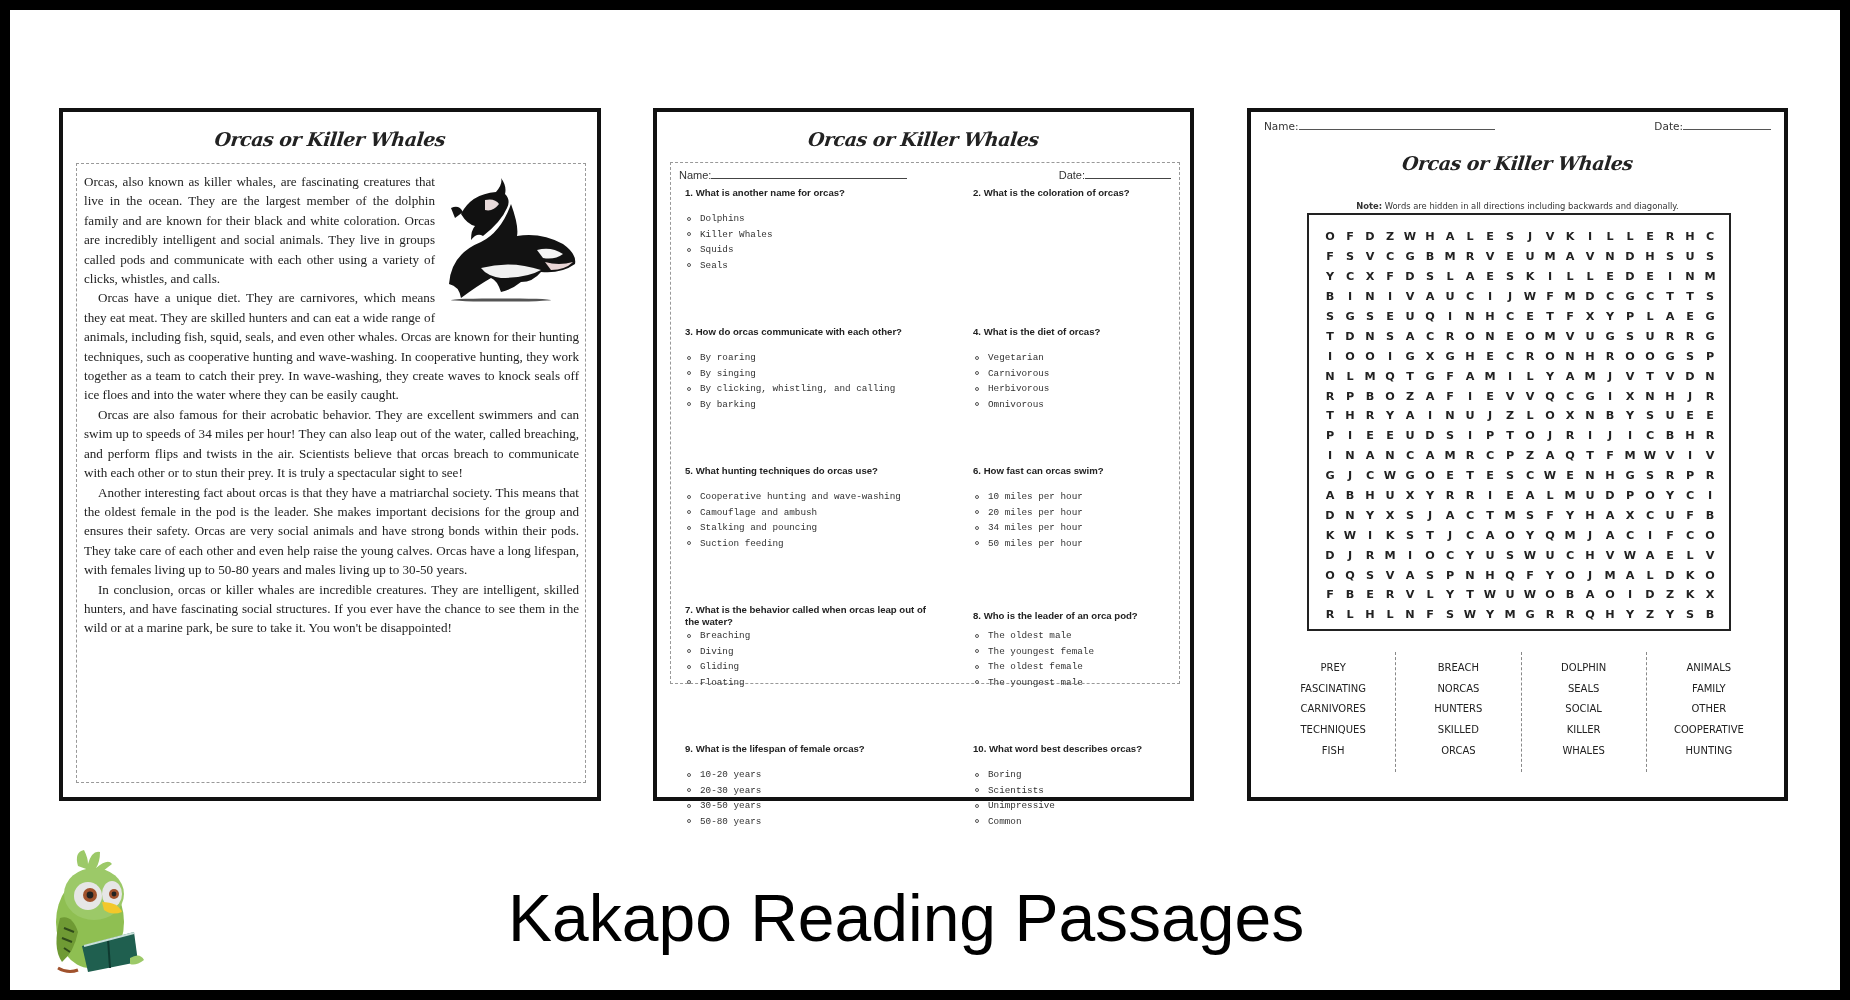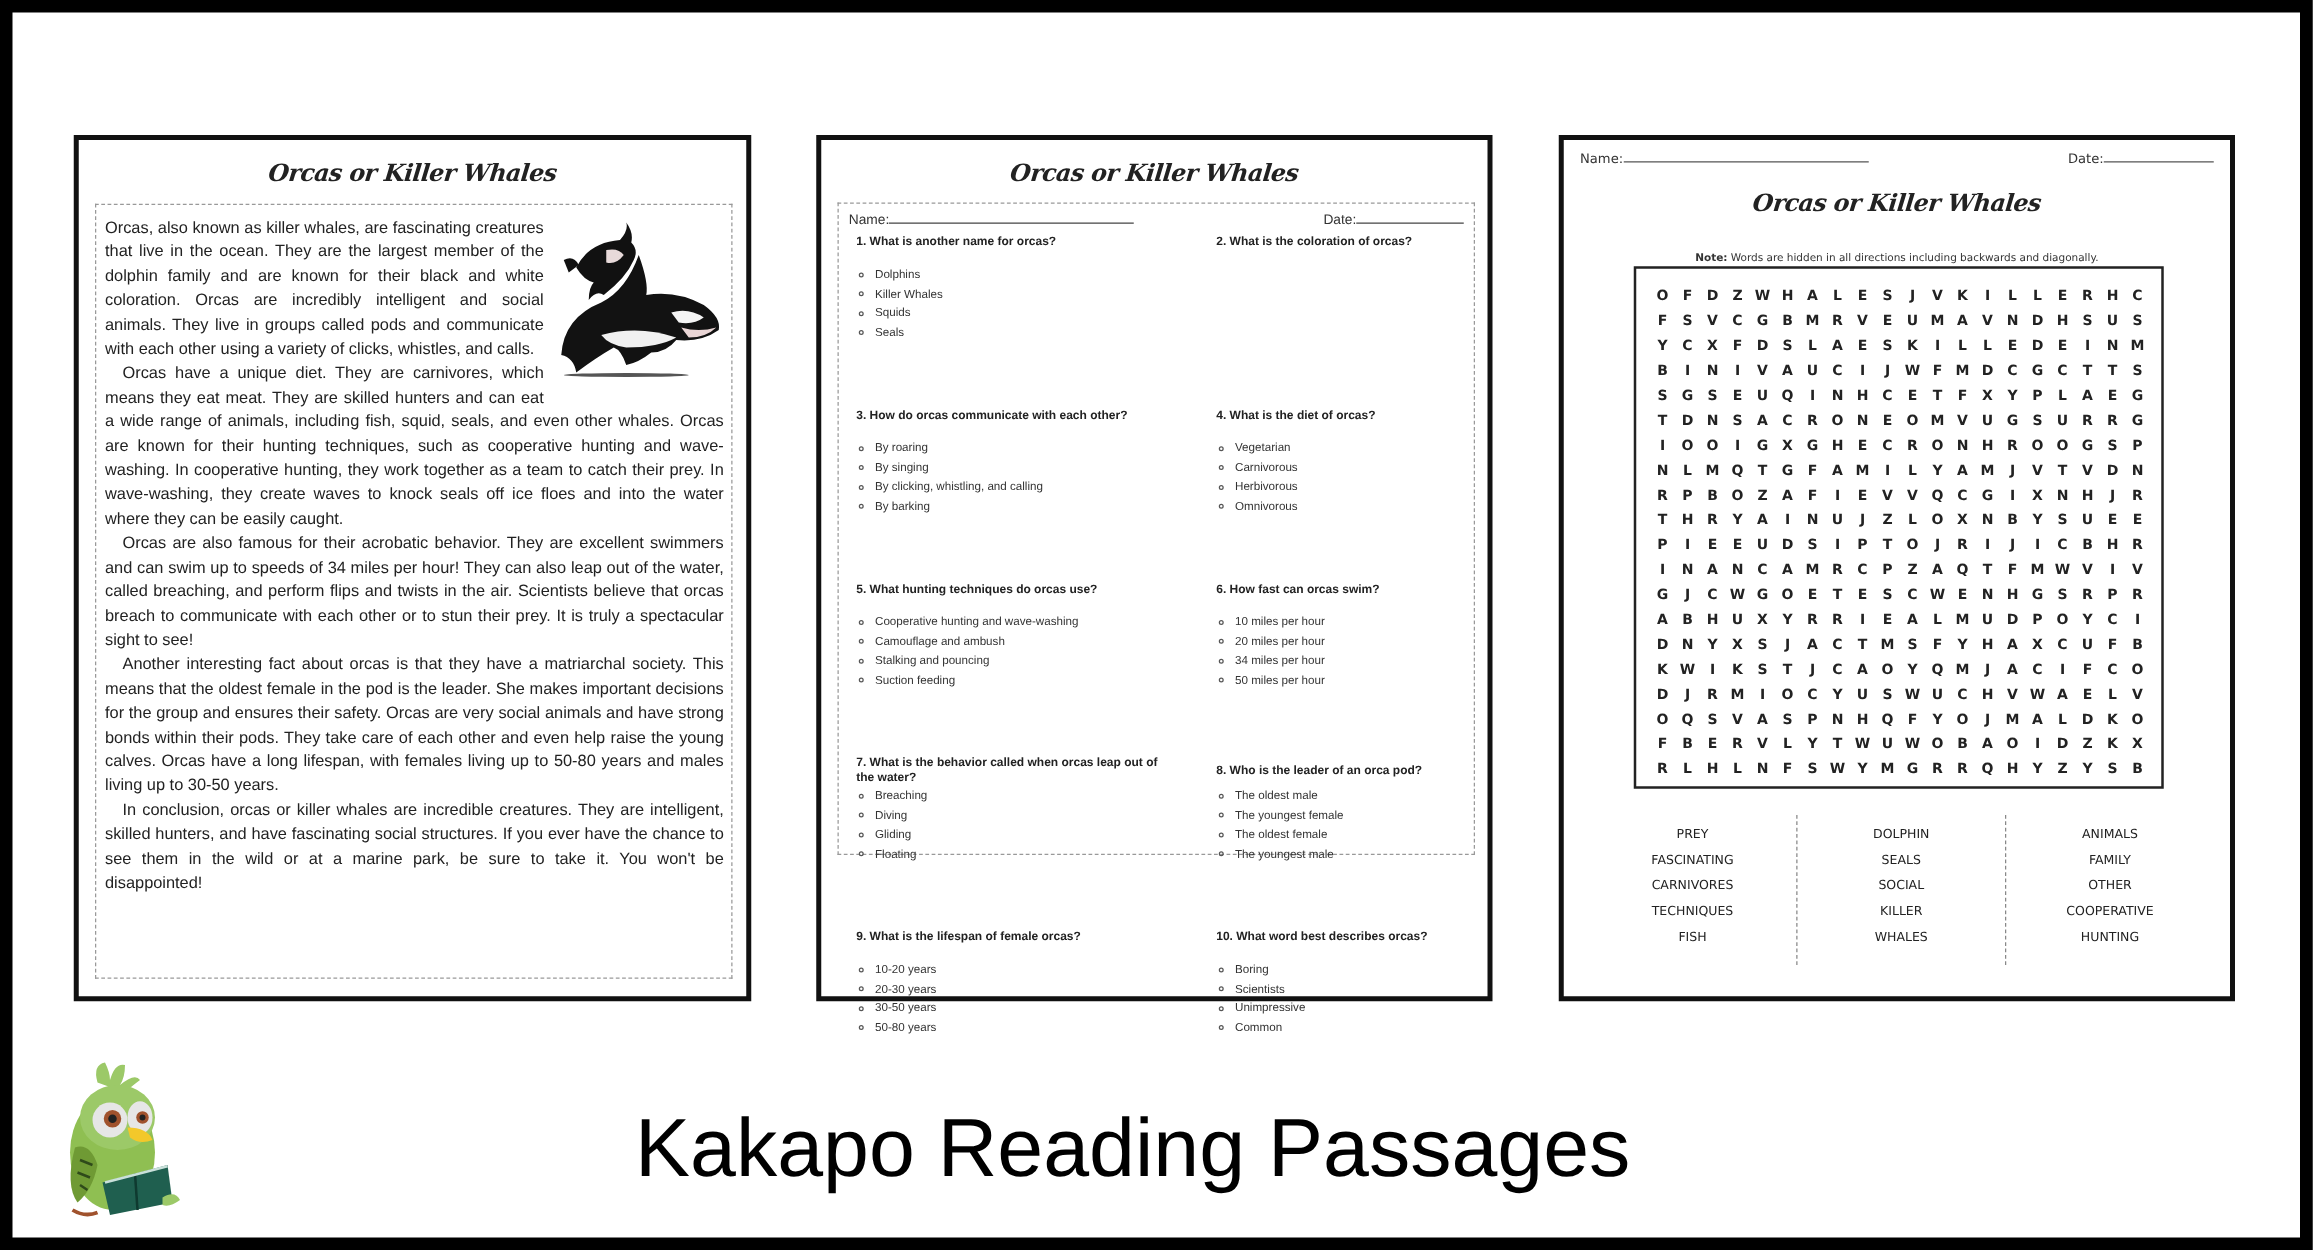--- a/index.html
+++ b/index.html
@@ -23,21 +23,21 @@
       transform: skewX(-6deg);
     }
 
     
     #page1 .script-title { position: absolute; top: 16px; left: 0; right: 0; }
     .passage-box {
       position: absolute; left: 13px; top: 51px; width: 510px; height: 620px;
       border: 1px dashed #999; padding: 8px 6px 8px 7px;
     }
     .passage-text {
-      font-family: Liberation Sans, sans-serif; font-size: 13.1px; line-height: 19.4px;
+      font-family: Liberation Serif, serif; font-size: 13.1px; line-height: 19.4px;
       text-align: justify; color: #222;
     }
     .passage-text p { text-indent: 14px; }
     .passage-text p:first-of-type { text-indent: 0; }
     .orca-img {
       float: right; width: 138px; height: 130px; margin: 2px 0 4px 6px; position: relative;
     }
 
     
     #page2 .script-title { position: absolute; top: 16px; left: 0; right: 0; }
@@ -55,21 +55,21 @@
       padding-left: 6px;
       gap: 44px;
     }
     .q { margin-bottom: 9px; }
     .q-title {
       font-family: "Liberation Sans", sans-serif; font-weight: bold; font-size: 9.6px;
       color: #222; line-height: 12px; min-height: 24px; padding-top: 0;
     }
     .q-opts { list-style: none; padding-left: 2px; }
     .q-opts li {
-      font-family: Liberation Sans, sans-serif; font-size: 9.3px; color: #333;
+      font-family: Liberation Mono, monospace; font-size: 9.3px; color: #333;
       line-height: 15.5px; display: flex; align-items: center; text-align: center;
     }
     .bullet {
       width: 4px; height: 4px; border: 1px solid #555; border-radius: 50%;
       margin-right: 9px; flex: none;
     }
 
     
     .ws-namedate {
       position: absolute; top: 8px; left: 13px; right: 13px; display: flex; justify-content: space-between;
@@ -796,20 +796,27 @@
         <span class="ws-cell">B</span>
       </div>
     </div>
   <div class="ws-words" id="ws-words">
       <div class="ws-col">
         <div>PREY</div>
         <div>FASCINATING</div>
         <div>CARNIVORES</div>
         <div>TECHNIQUES</div>
         <div>FISH</div>
+      </div>
+      <div class="ws-col">
+        <div>BREACH</div>
+        <div>NORCAS</div>
+        <div>HUNTERS</div>
+        <div>SKILLED</div>
+        <div>ORCAS</div>
       </div>
       <div class="ws-col">
         <div>DOLPHIN</div>
         <div>SEALS</div>
         <div>SOCIAL</div>
         <div>KILLER</div>
         <div>WHALES</div>
       </div>
       <div class="ws-col">
         <div>ANIMALS</div>

